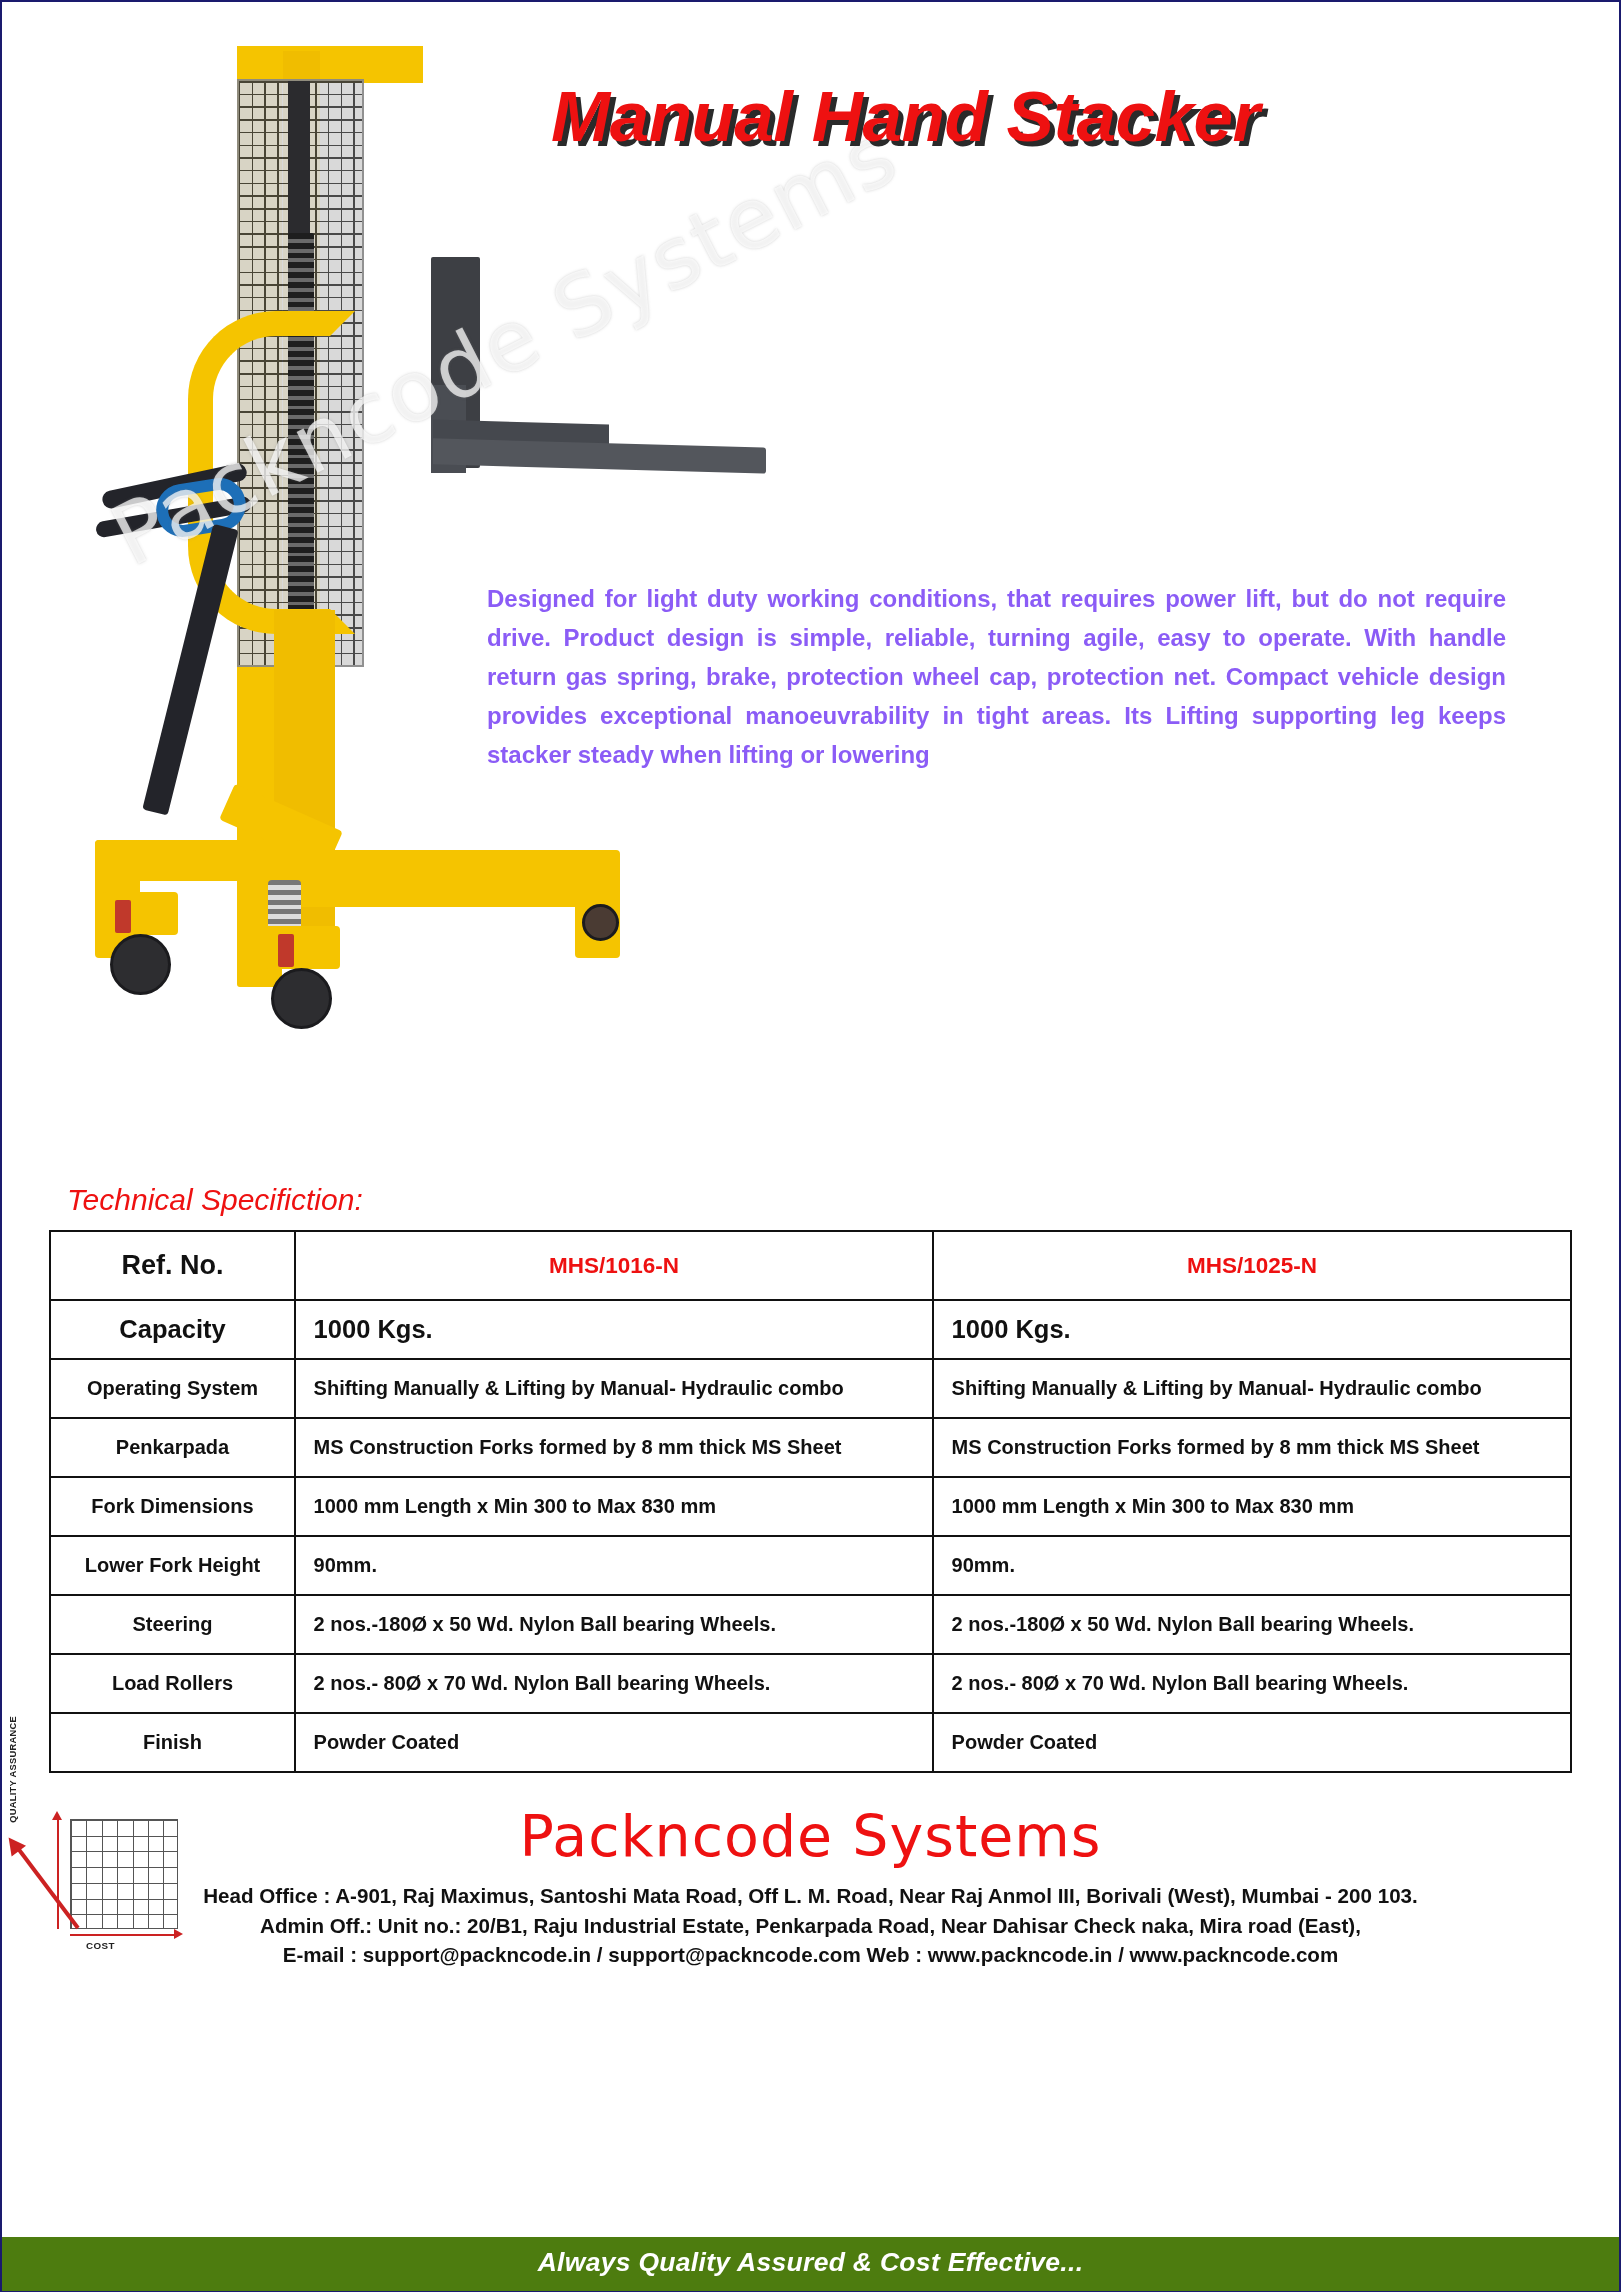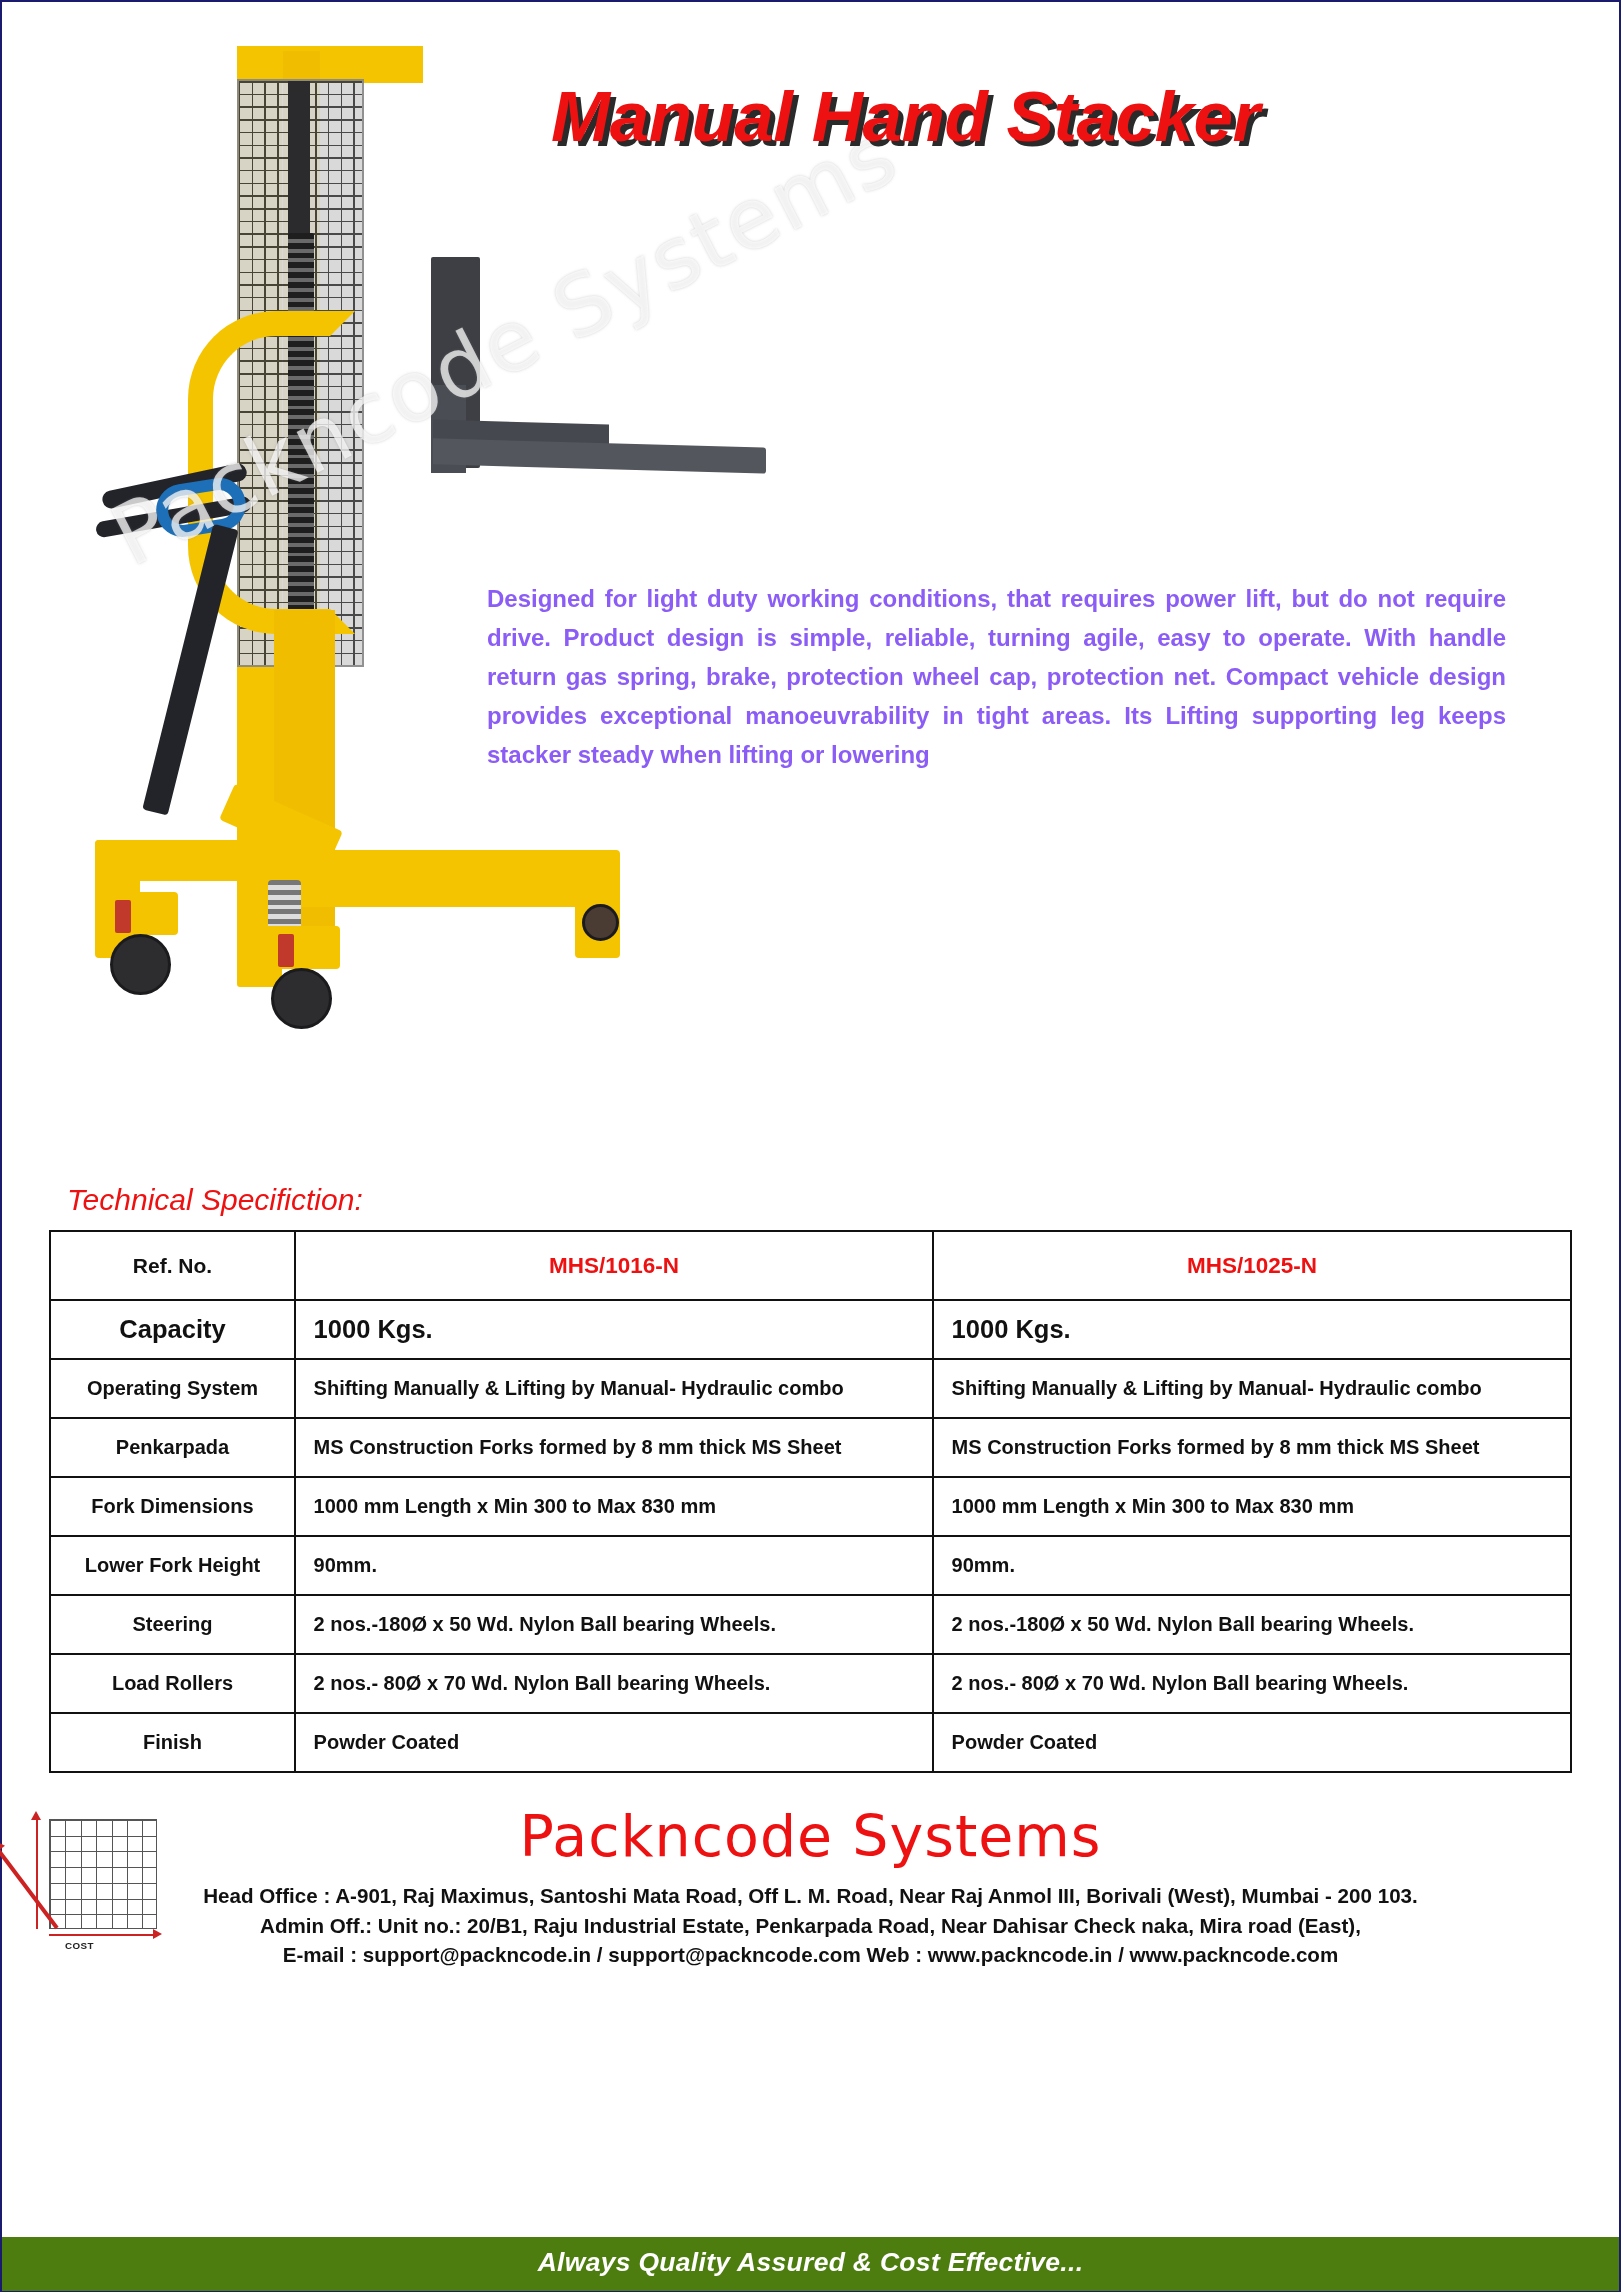--- a/index.html
+++ b/index.html
@@ -115,29 +115,29 @@
     padding: 13.7px 9.8px;
     font-size: 20px;
     font-weight: bold;
     color: #111;
     vertical-align: middle;
     height: 59px;
   }
   table.spec td.lbl { width: 245px; text-align: center; }
   table.spec td.val { padding-left: 17.6px; }
   table.spec tr.hdr td { text-align: center; height: 69px; }
-  table.spec tr.hdr td.ref { font-size: 21px; border-radius: 25px; }
+  table.spec tr.hdr td.ref { font-size: 27px; border-radius: 25px; }
   table.spec tr.hdr td.model { color: #ee1111; font-size: 22.5px; }
   table.spec tr.cap td { font-size: 25.5px; }
   table.spec tr.cap td.lbl { font-weight: bold; }
 
   
   .footer { margin-top: 25.5px; position: relative; flex: 1 1 auto; }
   .qa {
-    position: absolute; left: 18px; top: 11.8px; width: 147px; height: 147px;
+    position: absolute; left: 39px; top: 11.8px; width: 147px; height: 147px;
   }
   .qa .grid {
     position: absolute; left: 29px; top: 7.8px; width: 108px; height: 110px;
     background:
       repeating-linear-gradient(to right, #555 0 1px, transparent 1px 15.4px),
       repeating-linear-gradient(to bottom, #555 0 1px, transparent 1px 15.7px),
       #fff;
     border: 1px solid #555;
   }
   .qa .arrow-up {

